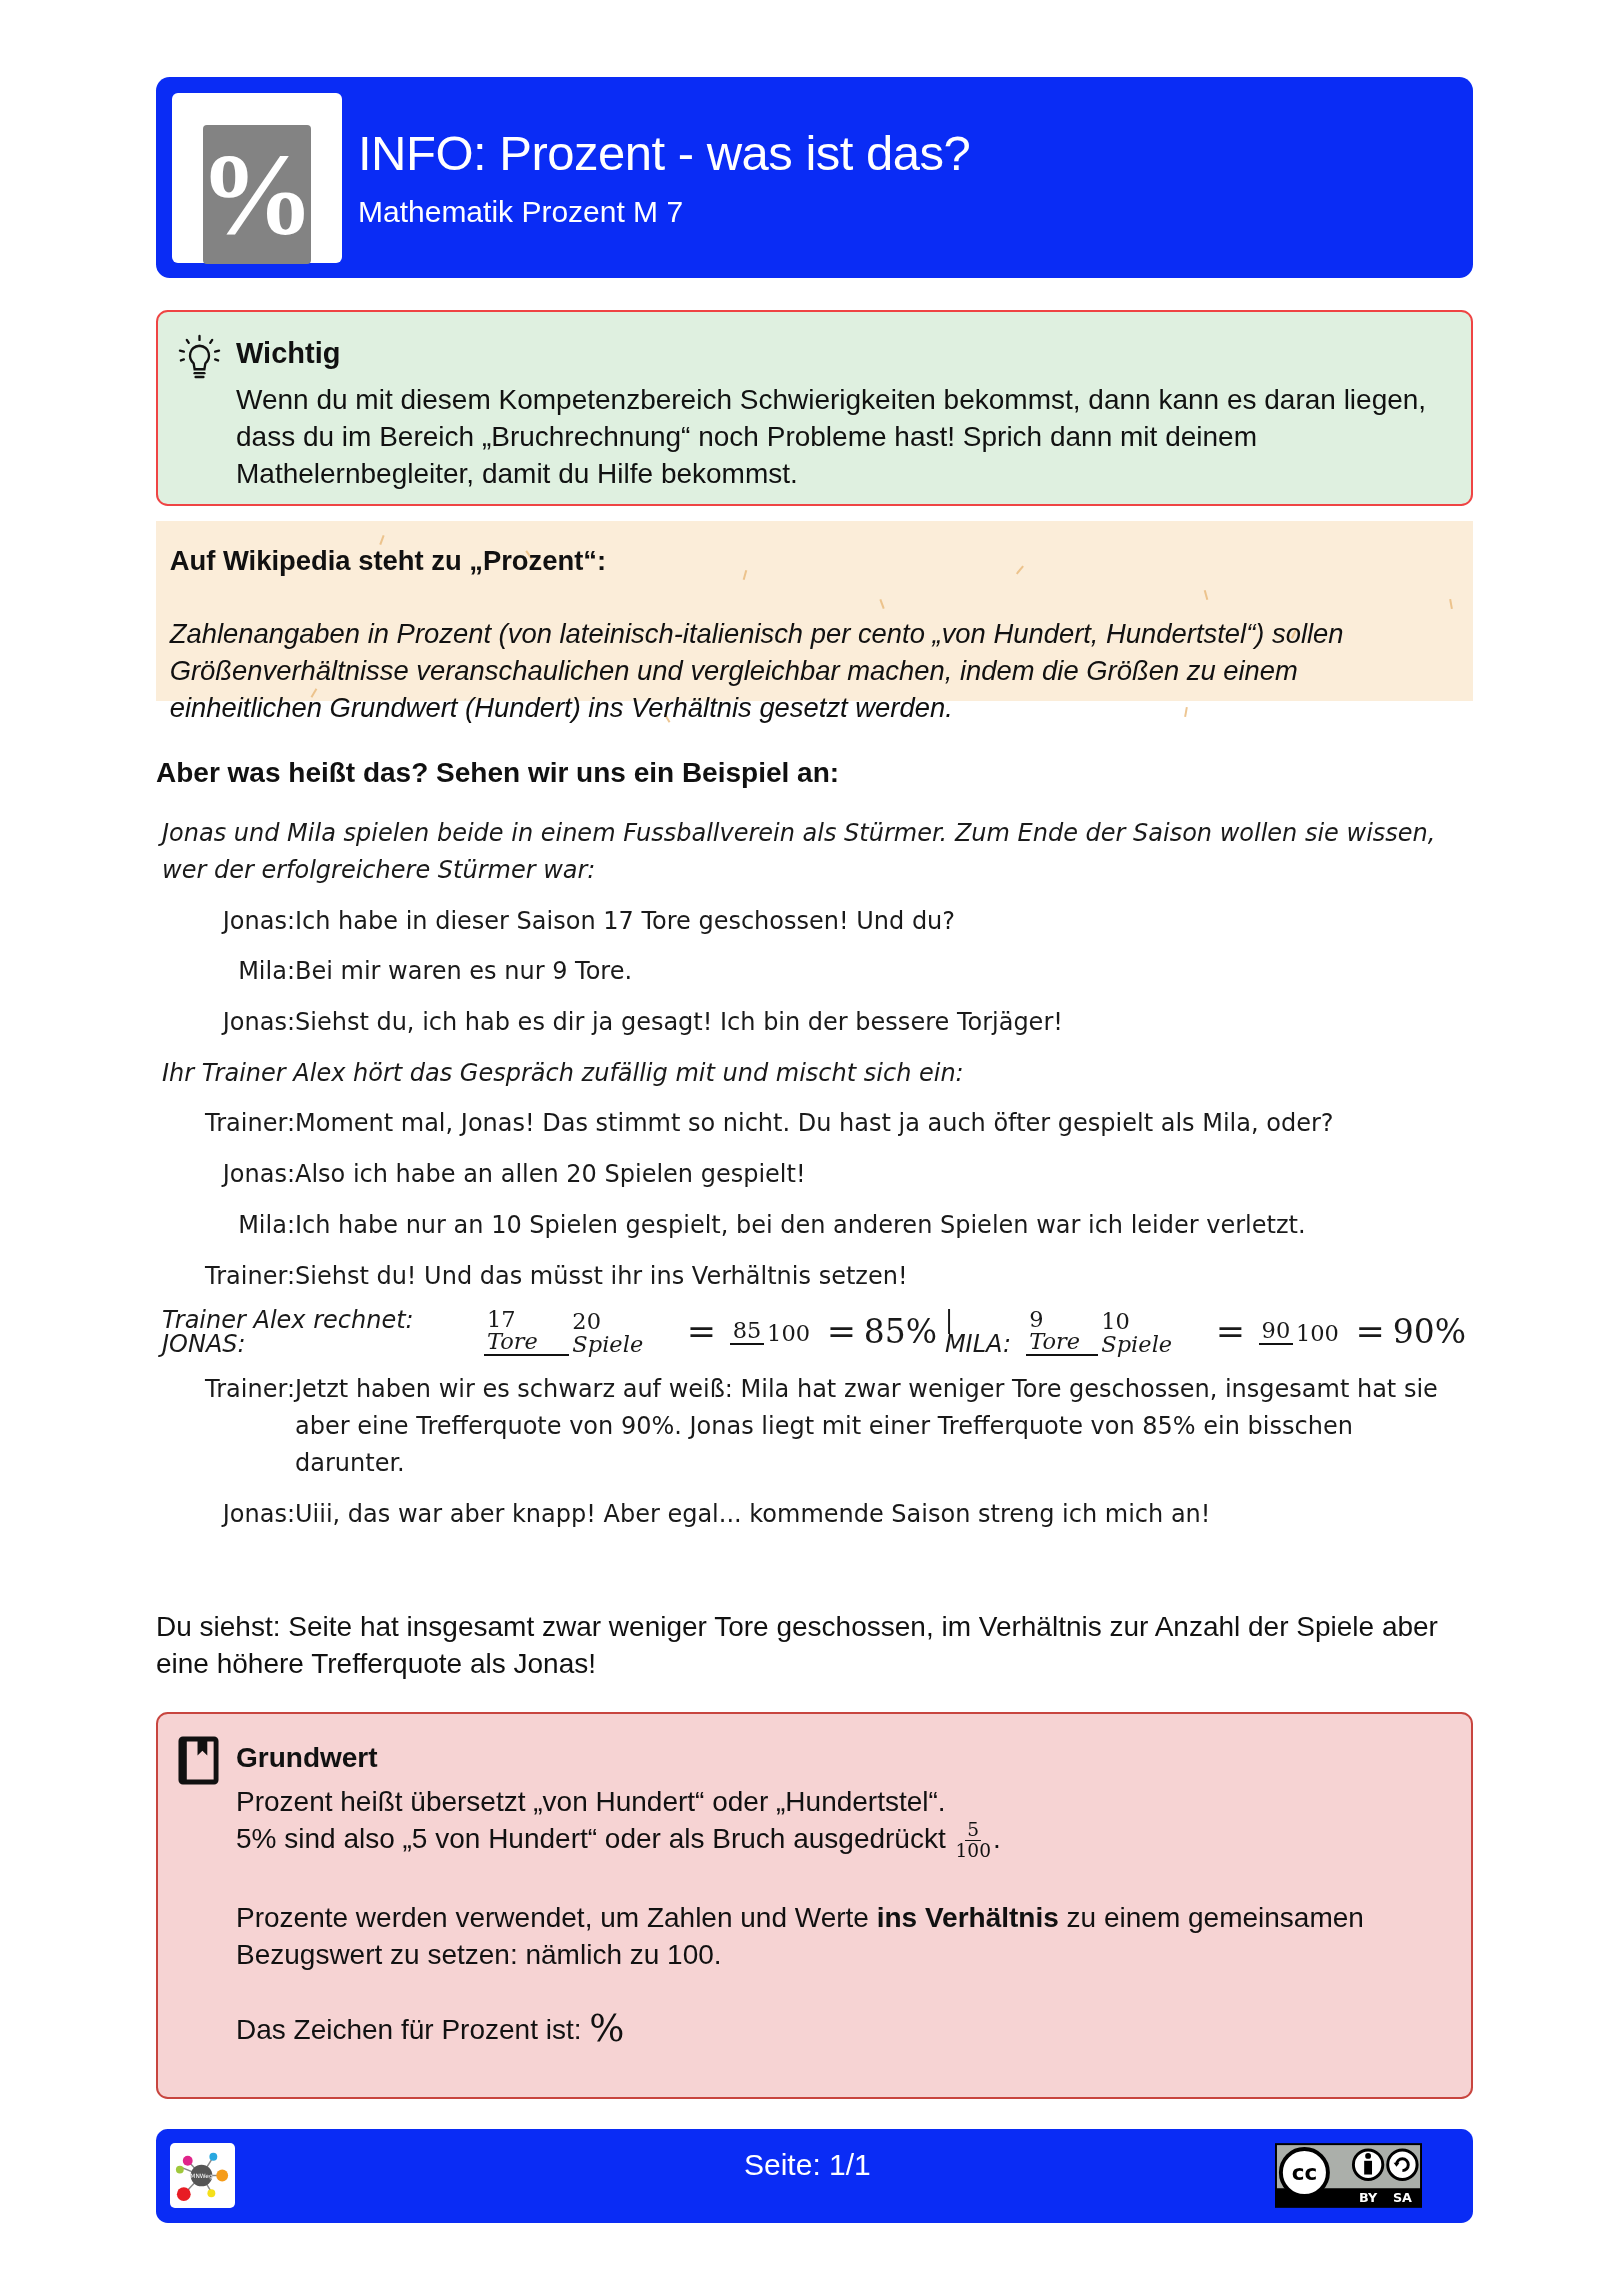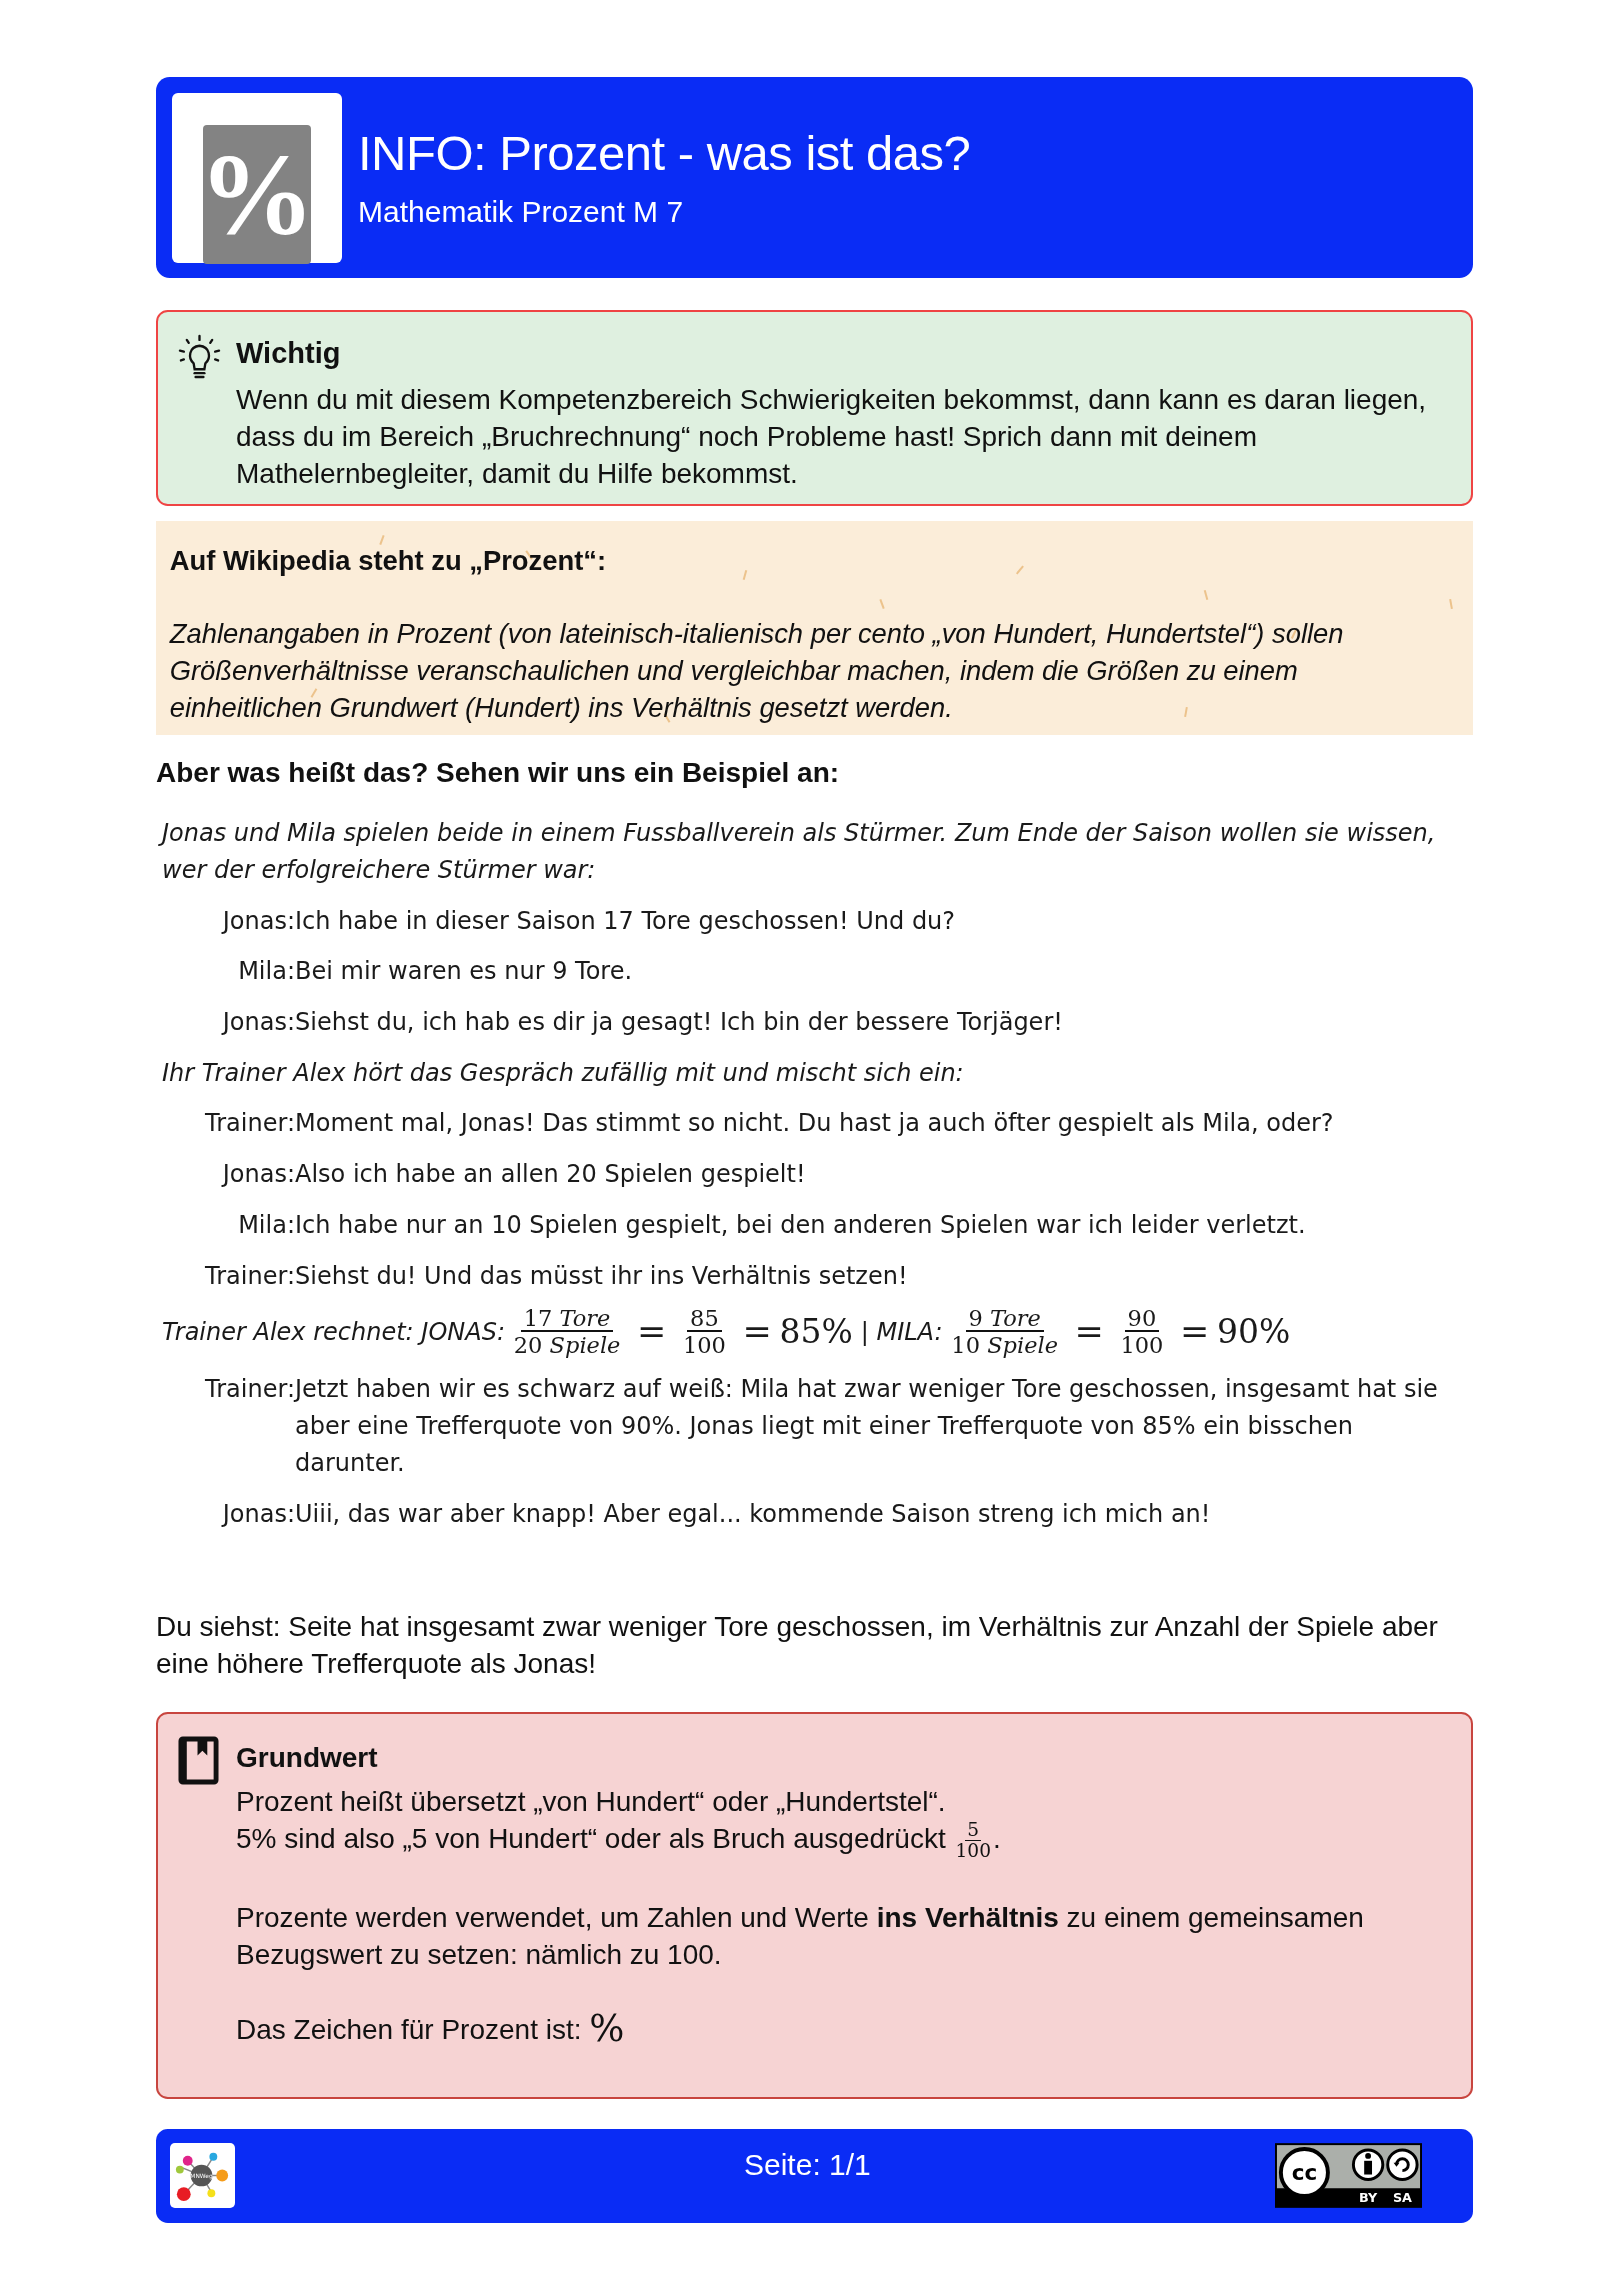--- a/index.html
+++ b/index.html
@@ -44,21 +44,21 @@
     position: absolute; left: 78px; top: 21.6px; font-weight: bold;
     font-family: "Liberation Sans", sans-serif; font-size: 29px; line-height: 39px;
   }
   .tip-box .body {
     position: absolute; left: 78px; top: 69px; width: 1206px;
     font-family: "Liberation Sans", sans-serif; font-size: 28px; line-height: 37px;
   }
 
   
   .wiki-box {
-    position: absolute; left: 156px; top: 521px; width: 1317px; height: 214px;
+    position: absolute; left: 156px; top: 521px; width: 1317px; height: 180px;
     background: #fbedd9;
   }
   .wiki-box .head {
     position: absolute; left: 13.7px; top: 19.6px; font-weight: bold;
     font-family: "Liberation Sans", sans-serif; font-size: 27.4px; line-height: 39px;
   }
   .wiki-box .body {
     position: absolute; left: 13.7px; top: 94px; width: 1274px; font-style: italic;
     font-family: "Liberation Sans", sans-serif; font-size: 27.4px; line-height: 37px;
   }
@@ -74,21 +74,21 @@
   .dialog { position: absolute; left: 162px; top: 815px; width: 1304px;
     font-family: "DejaVu Sans", sans-serif; font-size: 24px; color: #1a1a1a; }
   .narr { font-style: italic; line-height: 37px; }
   .row { display: flex; line-height: 37px; }
   .row .spk { width: 133px; flex: none; text-align: right; }
   .row .txt { flex: 1; }
 
   .formula {
     display: flex; align-items: center; font-style: italic; line-height: 1; height: 59px;
   }
-  .frac { display: inline-flex; flex-direction: column; align-items: center; margin: 0 5.9px;
+  .frac { display: inline-flex; flex-direction: row; align-items: center; margin: 0 5.9px;
     font-family: "DejaVu Serif", serif; font-size: 22.5px; font-style: normal; }
   .frac .num { border-bottom: 2px solid #111; padding: 0 2.9px 1px; }
   .frac .den { padding: 2px 2.9px 0; }
   .frac i { font-style: italic; }
   .eq { font-family: "DejaVu Serif", serif; font-size: 35px; font-style: normal; margin: 0 7.8px; }
   .pct { font-family: "DejaVu Serif", serif; font-size: 33px; font-style: normal; }
 
   .conclusion {
     position: absolute; left: 156px; top: 1608px; width: 1313px;
     font-family: "Liberation Sans", sans-serif; font-size: 28px; line-height: 37px;

